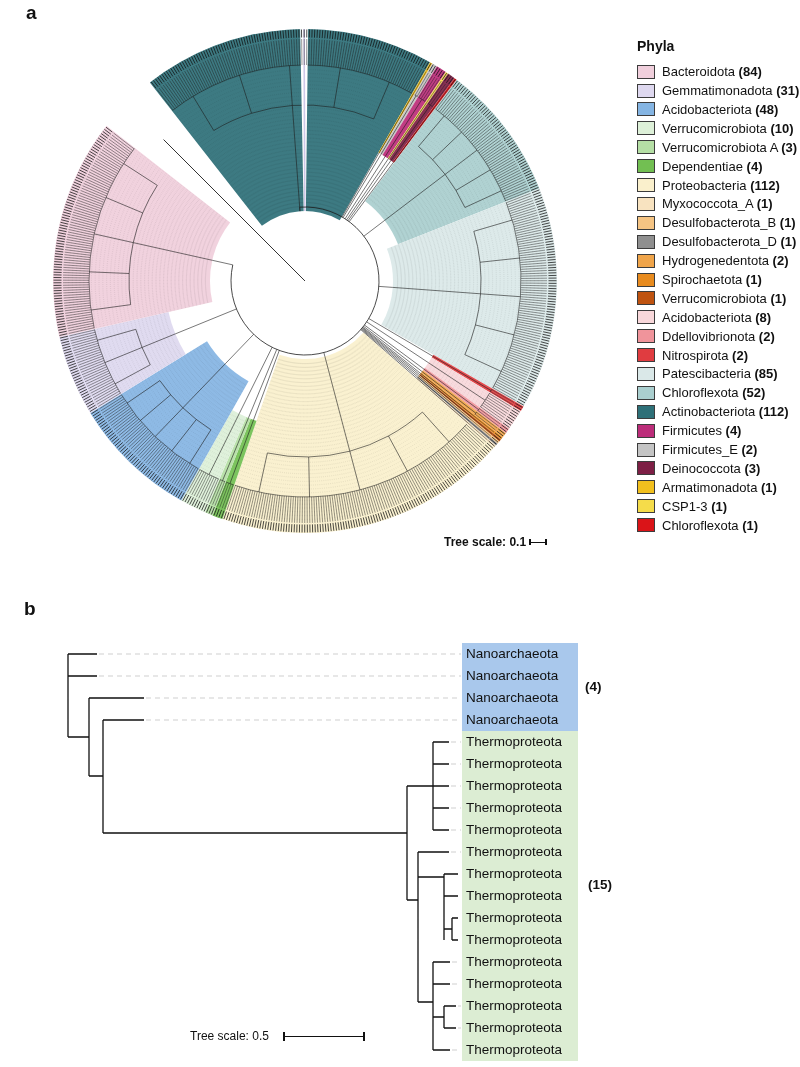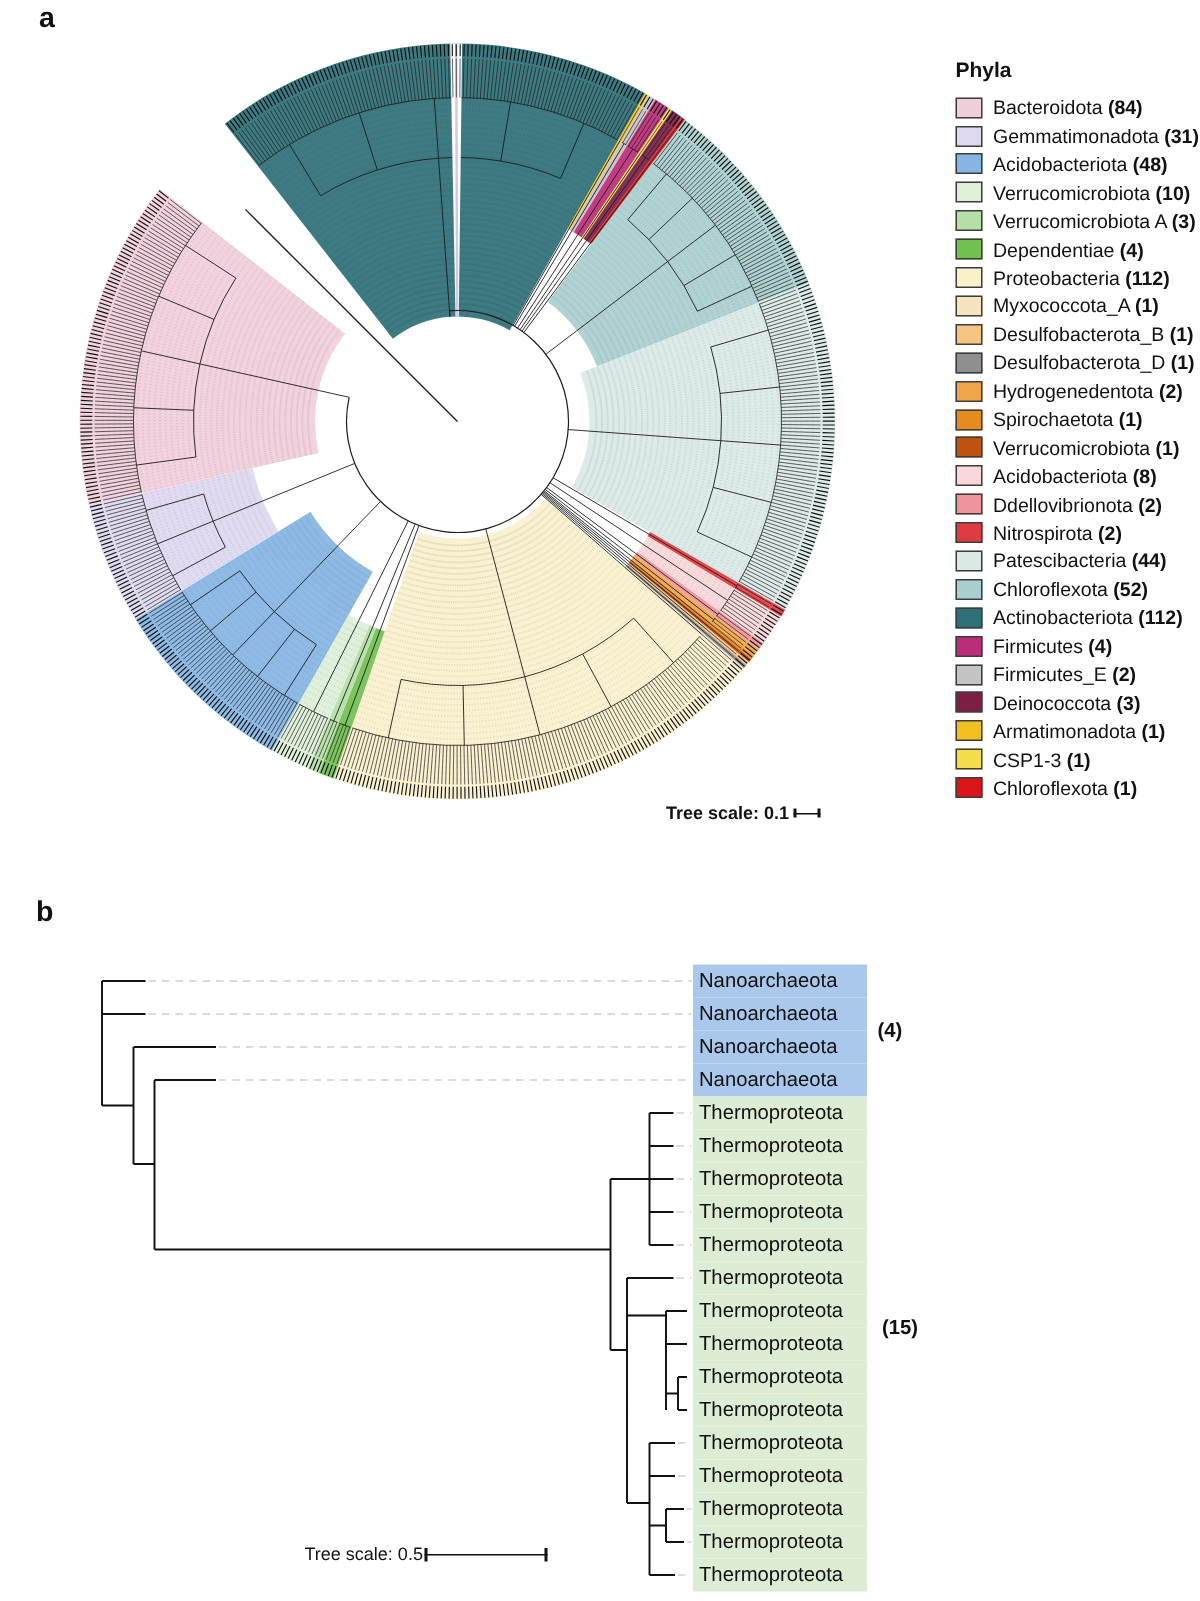--- a/index.html
+++ b/index.html
@@ -12,21 +12,21 @@
   
   #legend{position:absolute;left:637px;top:38px;width:197px;z-index:2;}
   #legend-title{font-size:14px;font-weight:700;margin-bottom:11px;}
   .legend-row{display:flex;align-items:center;height:13.4px;margin-bottom:5.5px;}
   .legend-swatch{width:16px;height:12px;border:1.2px solid #3c3c3c;margin-right:7px;flex:none;}
   .legend-text{font-size:13px;white-space:nowrap;line-height:13px;}
   .legend-count{font-weight:700;}
   
   .scale-text{position:absolute;font-size:12px;z-index:2;}
   #scale-a-text{left:444px;top:535px;font-weight:bold;}
-  #scale-b-text{left:190px;top:1029px;margin-left:13px;}
+  #scale-b-text{left:190px;top:1029px;}
   .scalebar{position:absolute;z-index:2;border-top:1.7px solid #111;}
   #scale-a-bar{left:529px;top:542px;width:18px;}
   #scale-b-bar{left:283px;top:1036px;width:82px;}
   .endtick{position:absolute;width:1.7px;background:#111;}
   #scale-a-bar .endtick{height:6px;top:-3.8px;}
   #scale-b-bar .endtick{height:9px;top:-5.3px;}
   .endtick.l{left:0;} .endtick.r{right:0;}
   
   .clade-row{position:absolute;left:462px;width:116px;height:22px;line-height:22px;
              font-size:13.5px;padding-left:4px;box-sizing:border-box;z-index:1;
@@ -164,21 +164,21 @@
         <div class="legend-row">
           <span class="legend-swatch" style="background: rgb(240, 148, 155);"></span>
           <span class="legend-text"><span>Ddellovibrionota </span><span class="legend-count">(2)</span></span>
         </div>
         <div class="legend-row">
           <span class="legend-swatch" style="background: rgb(224, 60, 64);"></span>
           <span class="legend-text"><span>Nitrospirota </span><span class="legend-count">(2)</span></span>
         </div>
         <div class="legend-row">
           <span class="legend-swatch" style="background: rgb(218, 232, 232);"></span>
-          <span class="legend-text"><span>Patescibacteria </span><span class="legend-count">(44)</span></span>
+          <span class="legend-text"><span>Patescibacteria </span><span class="legend-count">(85)</span></span>
         </div>
         <div class="legend-row">
           <span class="legend-swatch" style="background: rgb(170, 207, 207);"></span>
           <span class="legend-text"><span>Chloroflexota </span><span class="legend-count">(52)</span></span>
         </div>
         <div class="legend-row">
           <span class="legend-swatch" style="background: rgb(46, 112, 120);"></span>
           <span class="legend-text"><span>Actinobacteriota </span><span class="legend-count">(112)</span></span>
         </div>
         <div class="legend-row">

